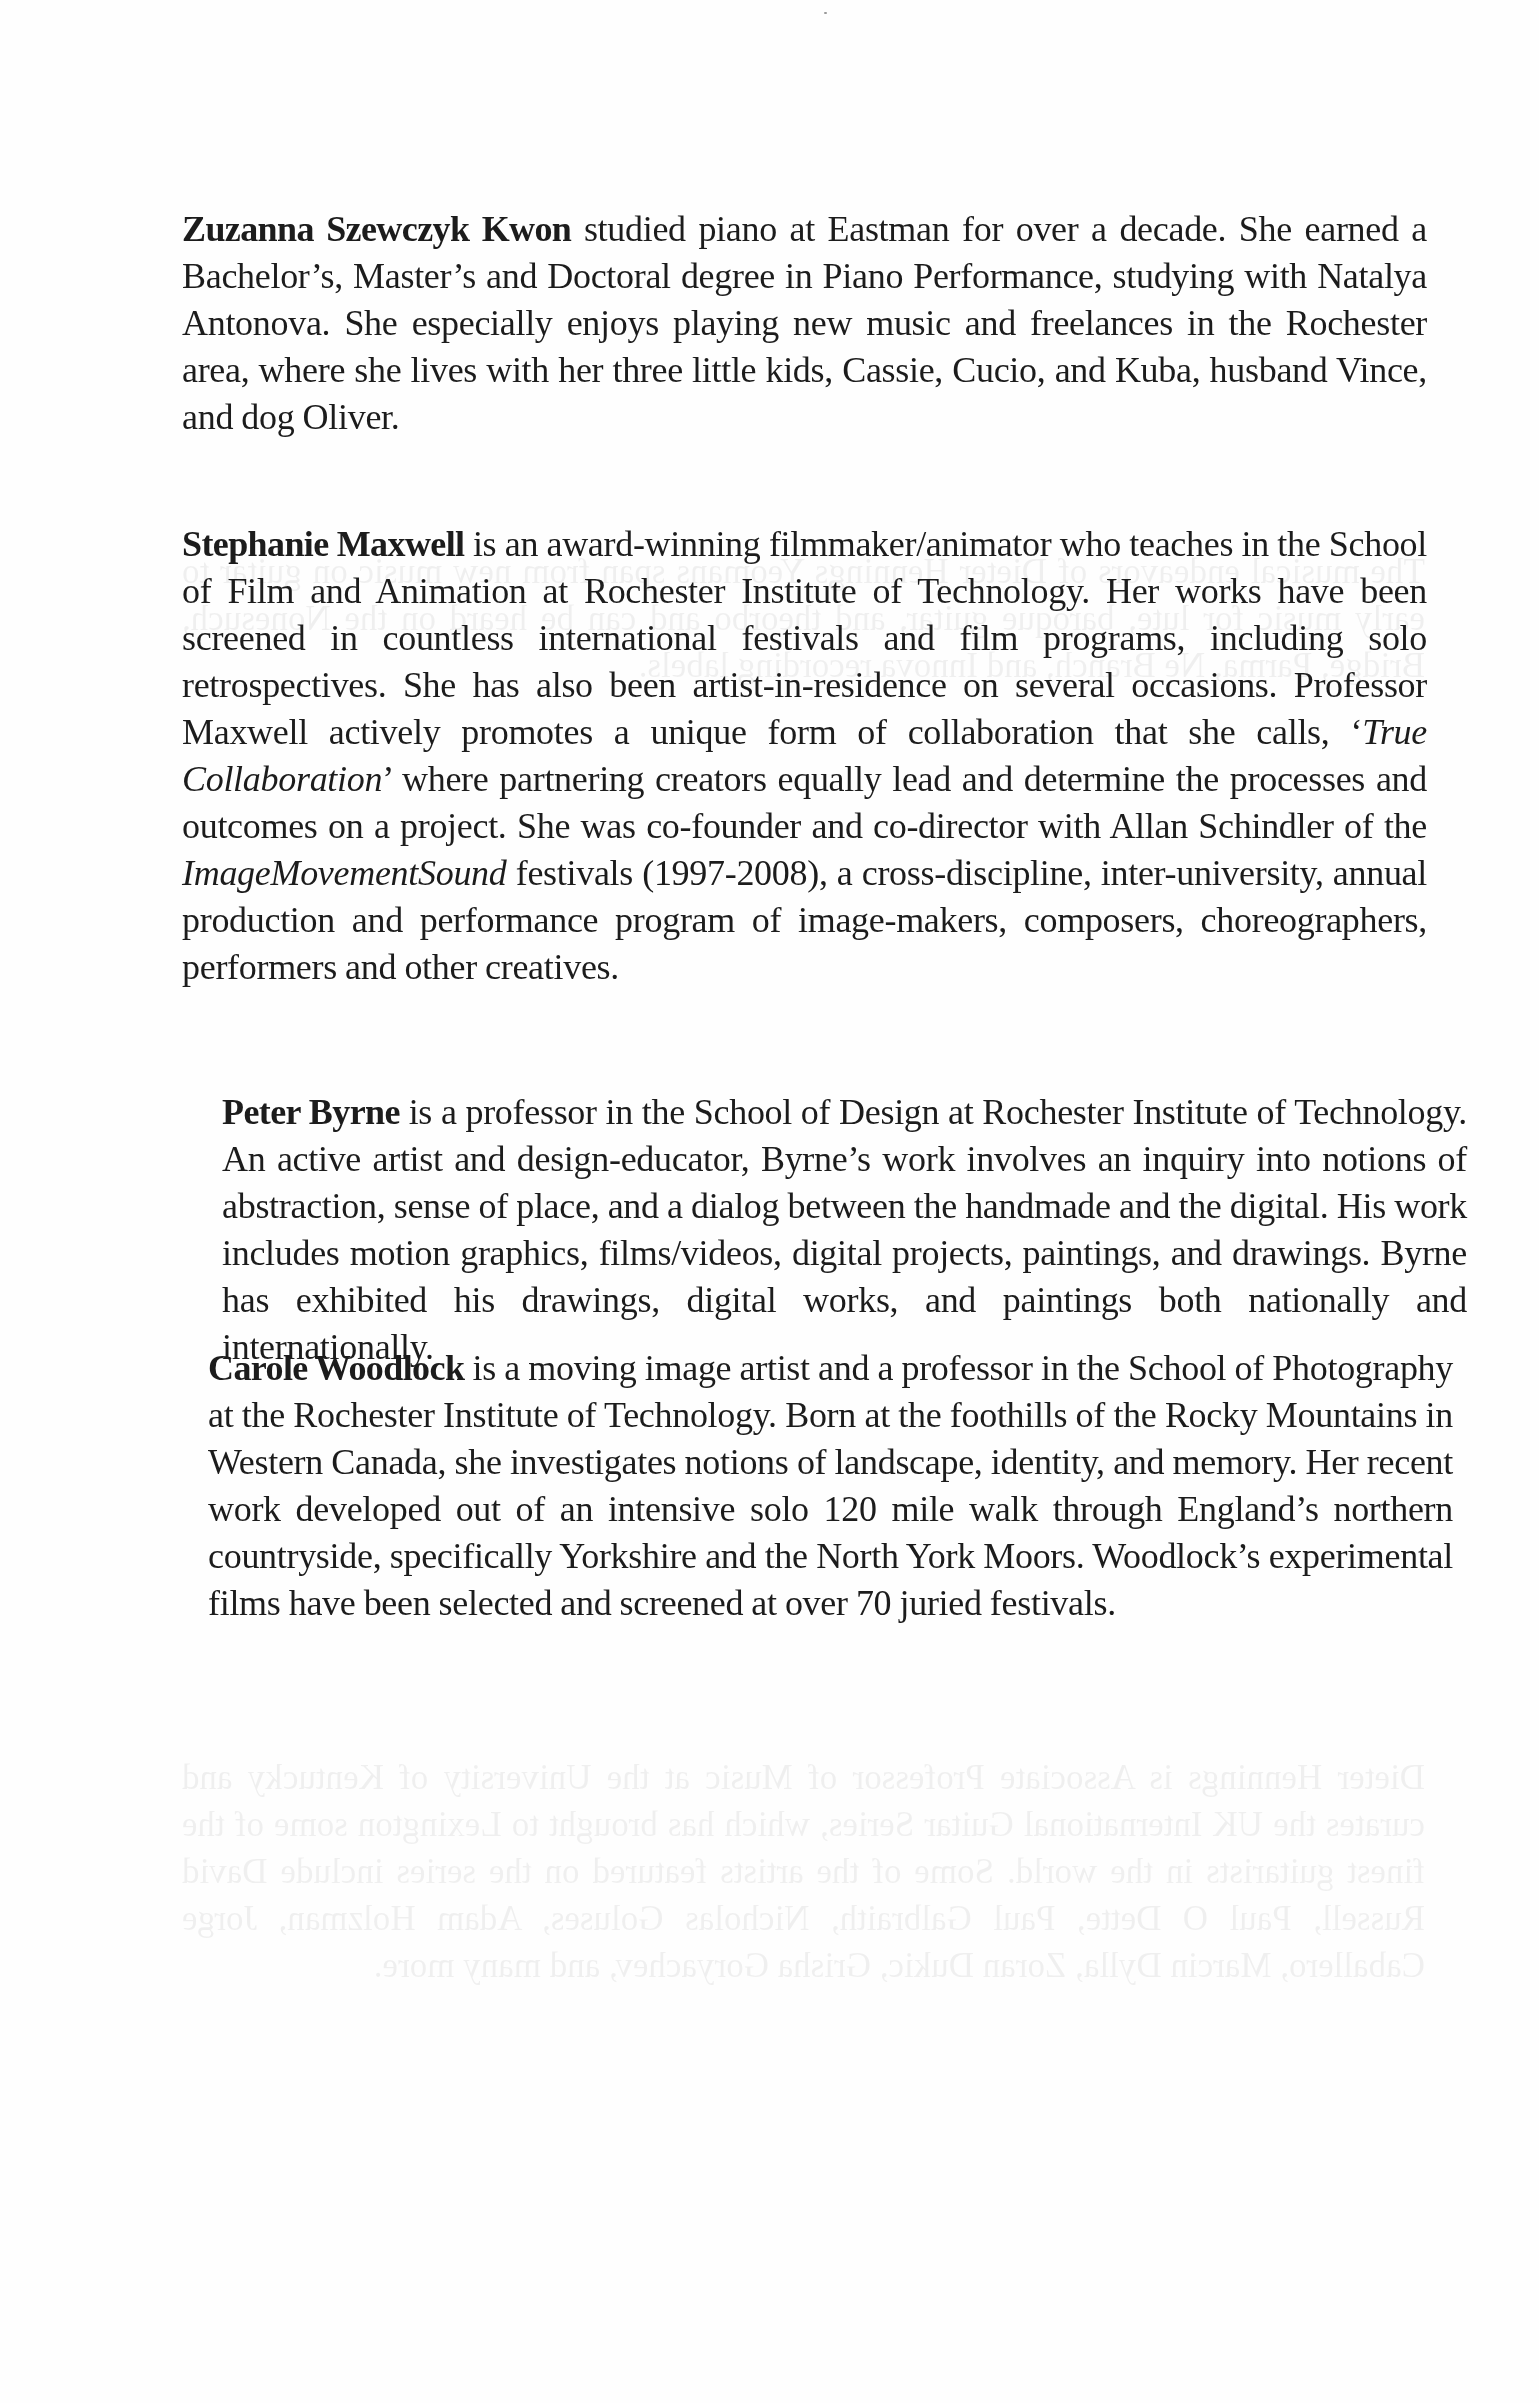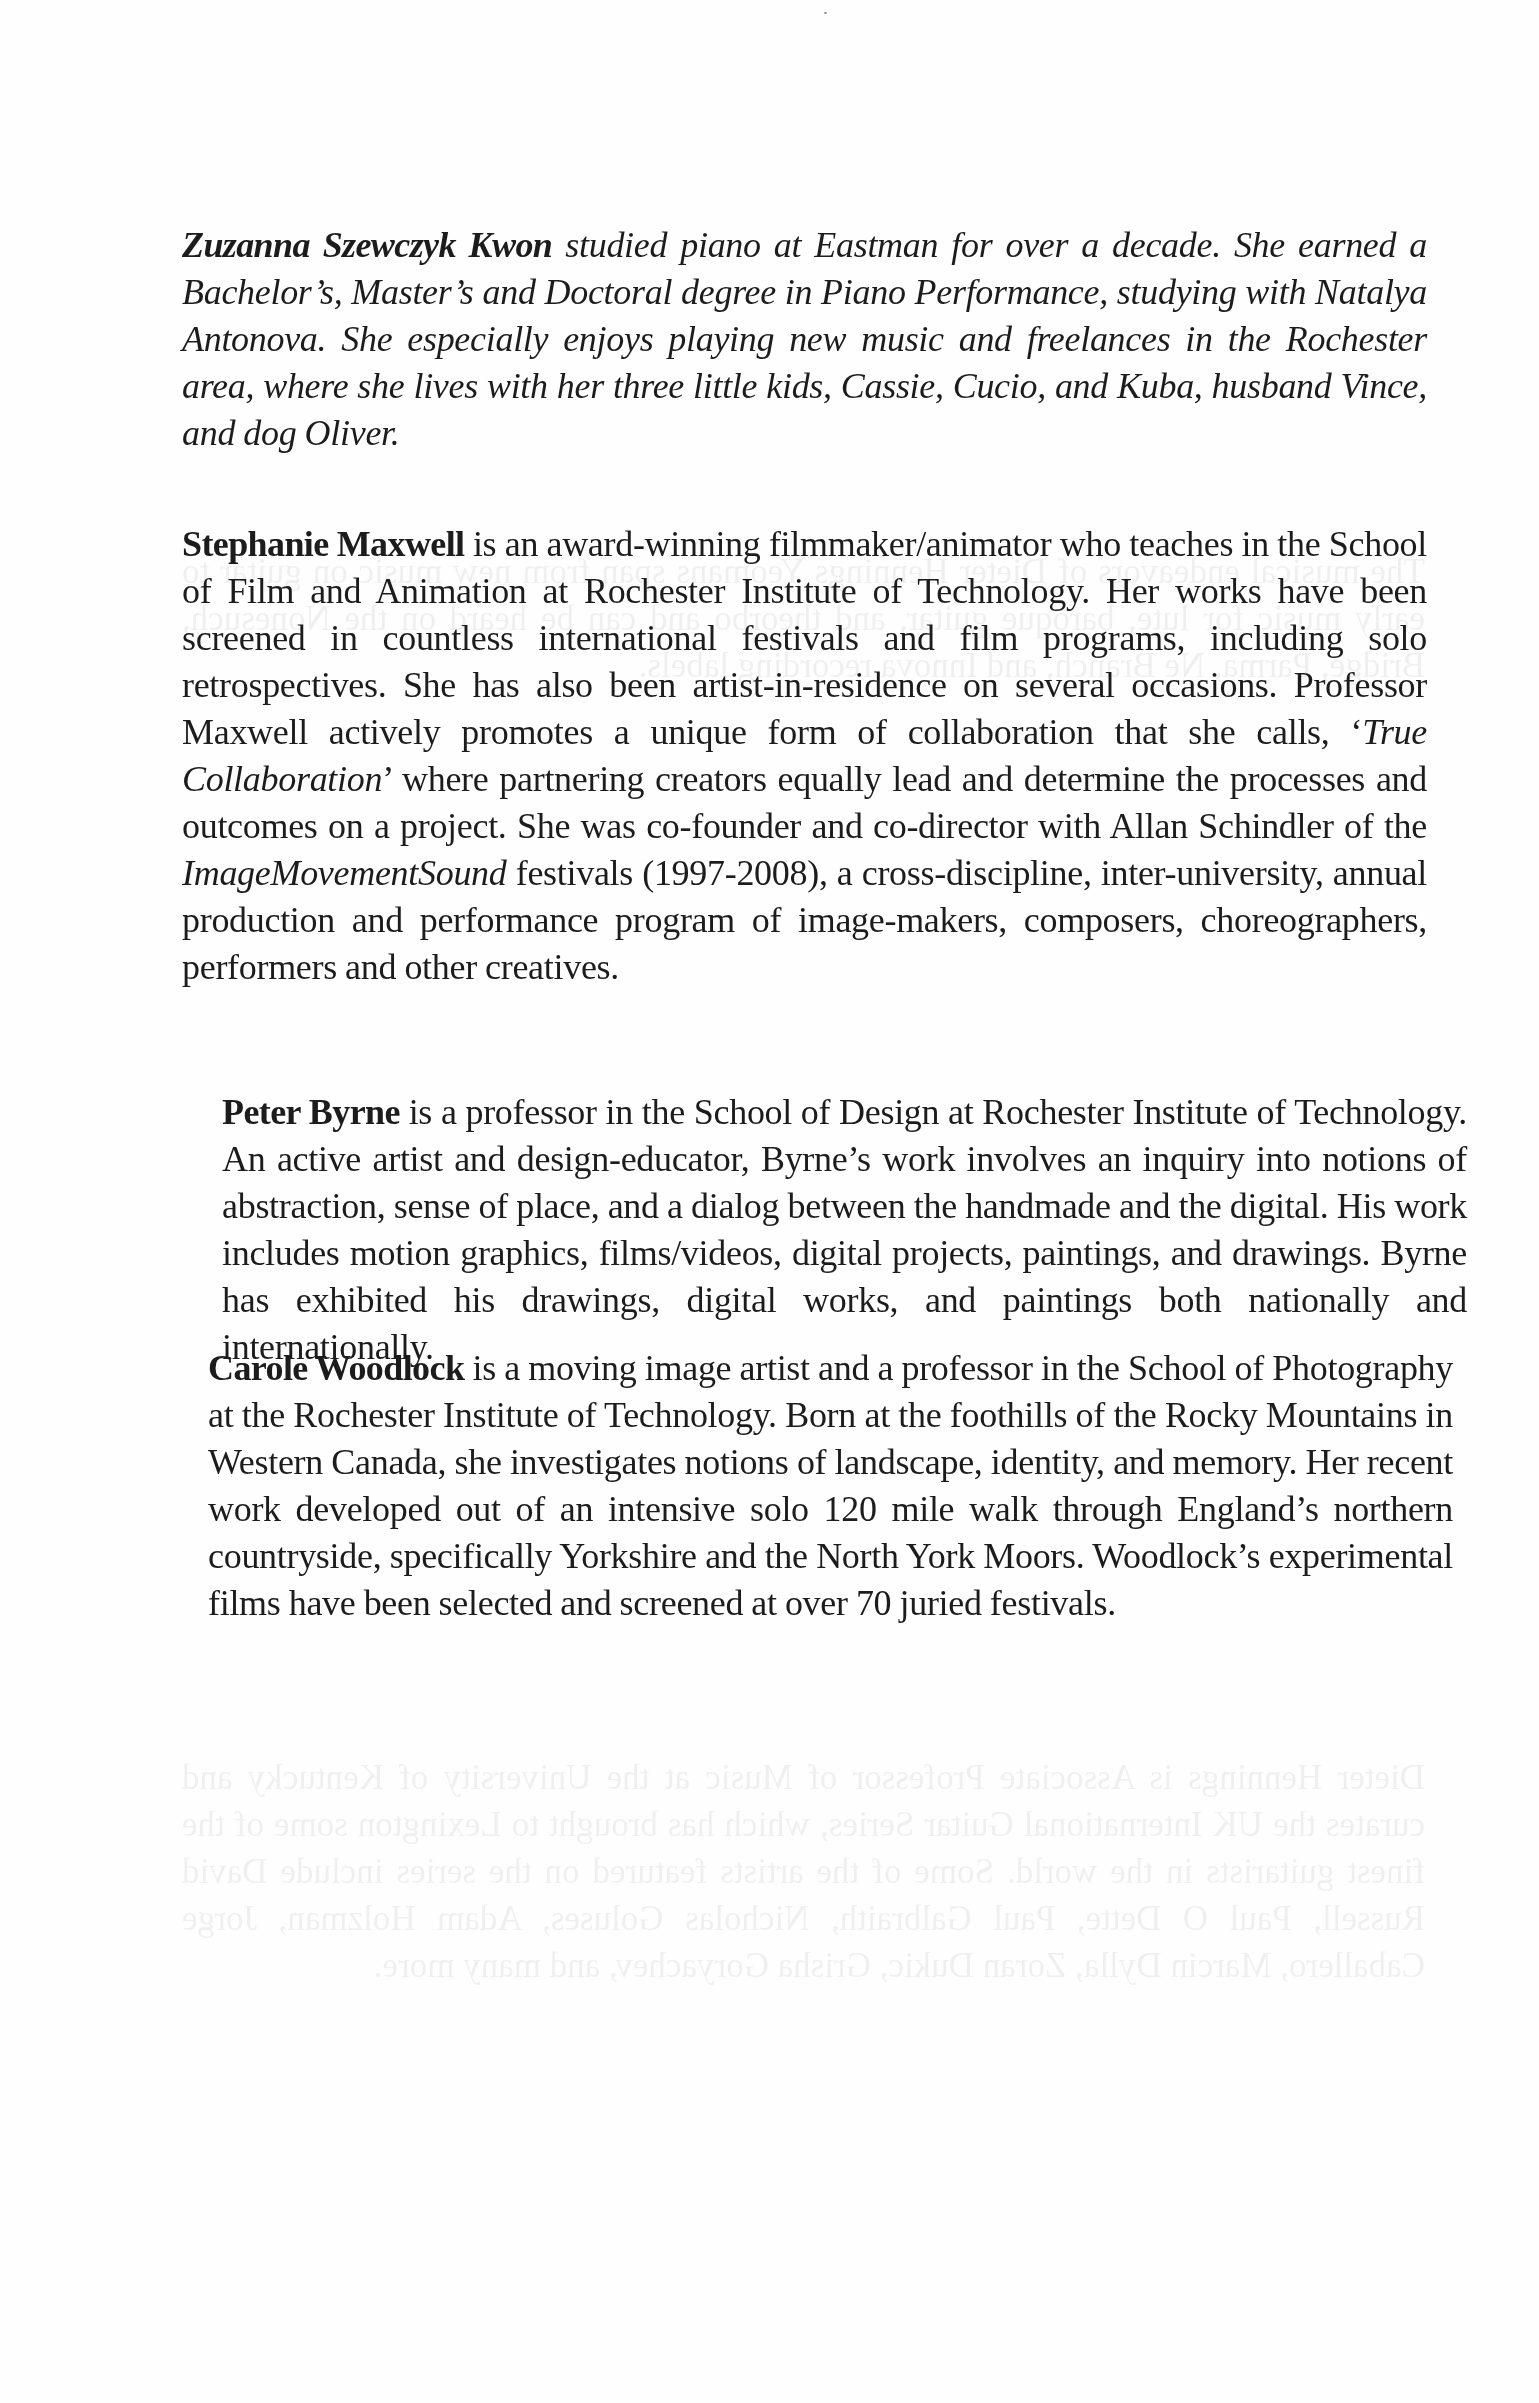--- a/index.html
+++ b/index.html
@@ -45,21 +45,21 @@
       word-spacing: -0.5px;
       hyphens: manual;
     }
     .bio .name {
       font-weight: bold;
       letter-spacing: -0.6px;
     }
     .bio em {
       font-style: italic;
     }
-    #bio-kwon     { top: 186px; font-style: italic; }
+    #bio-kwon     { top: 170px; }
     #bio-maxwell  { top: 485px; }
     #bio-byrne    { top: 1053px; margin-left: 40px; }
     #bio-woodlock { top: 1309px; margin-left: 26px; }
     .speck {
       position: absolute;
       left: 824px;
       top: 11.5px;
       width: 2.9px;
       height: 2.9px;
       border-radius: 50%;

